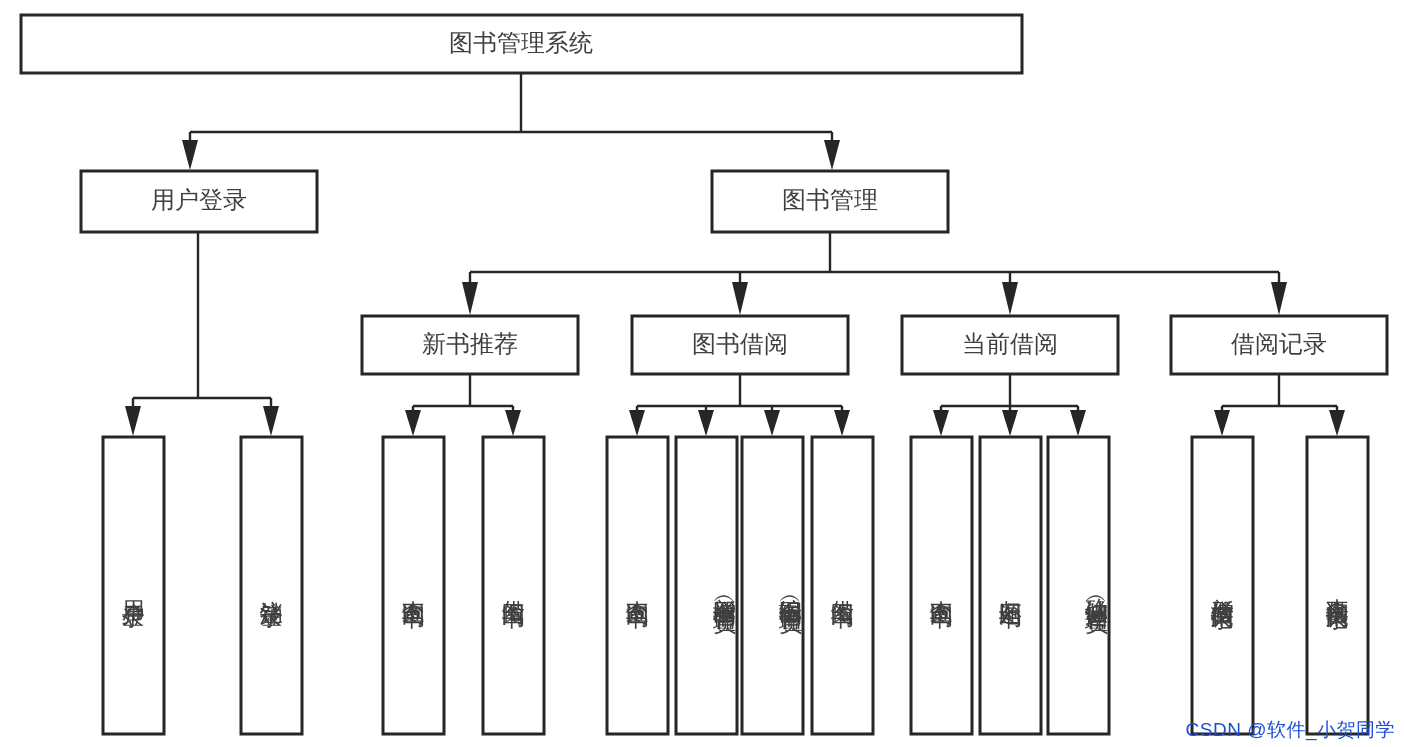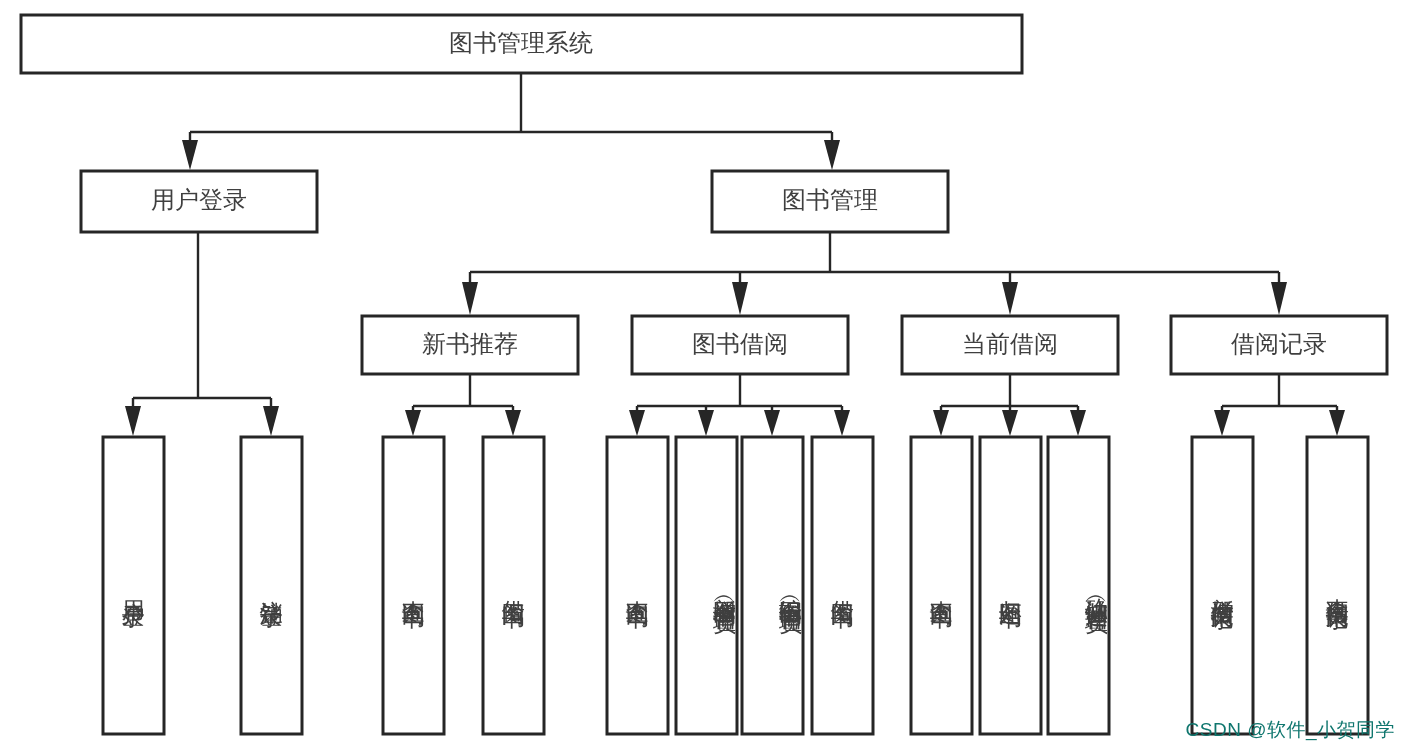--- a/index.html
+++ b/index.html
@@ -61,21 +61,21 @@
     white-space: nowrap;
     pointer-events: none;
     text-align: center;
   }
   .watermark {
     position: absolute;
     right: 10px;
     bottom: 4px;
     font-family: "Liberation Sans", "DejaVu Sans", sans-serif;
     font-size: 19px;
-    color: #0f766e;
+    color: #1d4ed8;
     letter-spacing: 0.5px;
     user-select: none;
   }
 </style>
 </head>
 <body>
 
 <div id="diagram-root">
 
   <svg class="flow" viewBox="0 0 1405 747" xmlns="http://www.w3.org/2000/svg">

